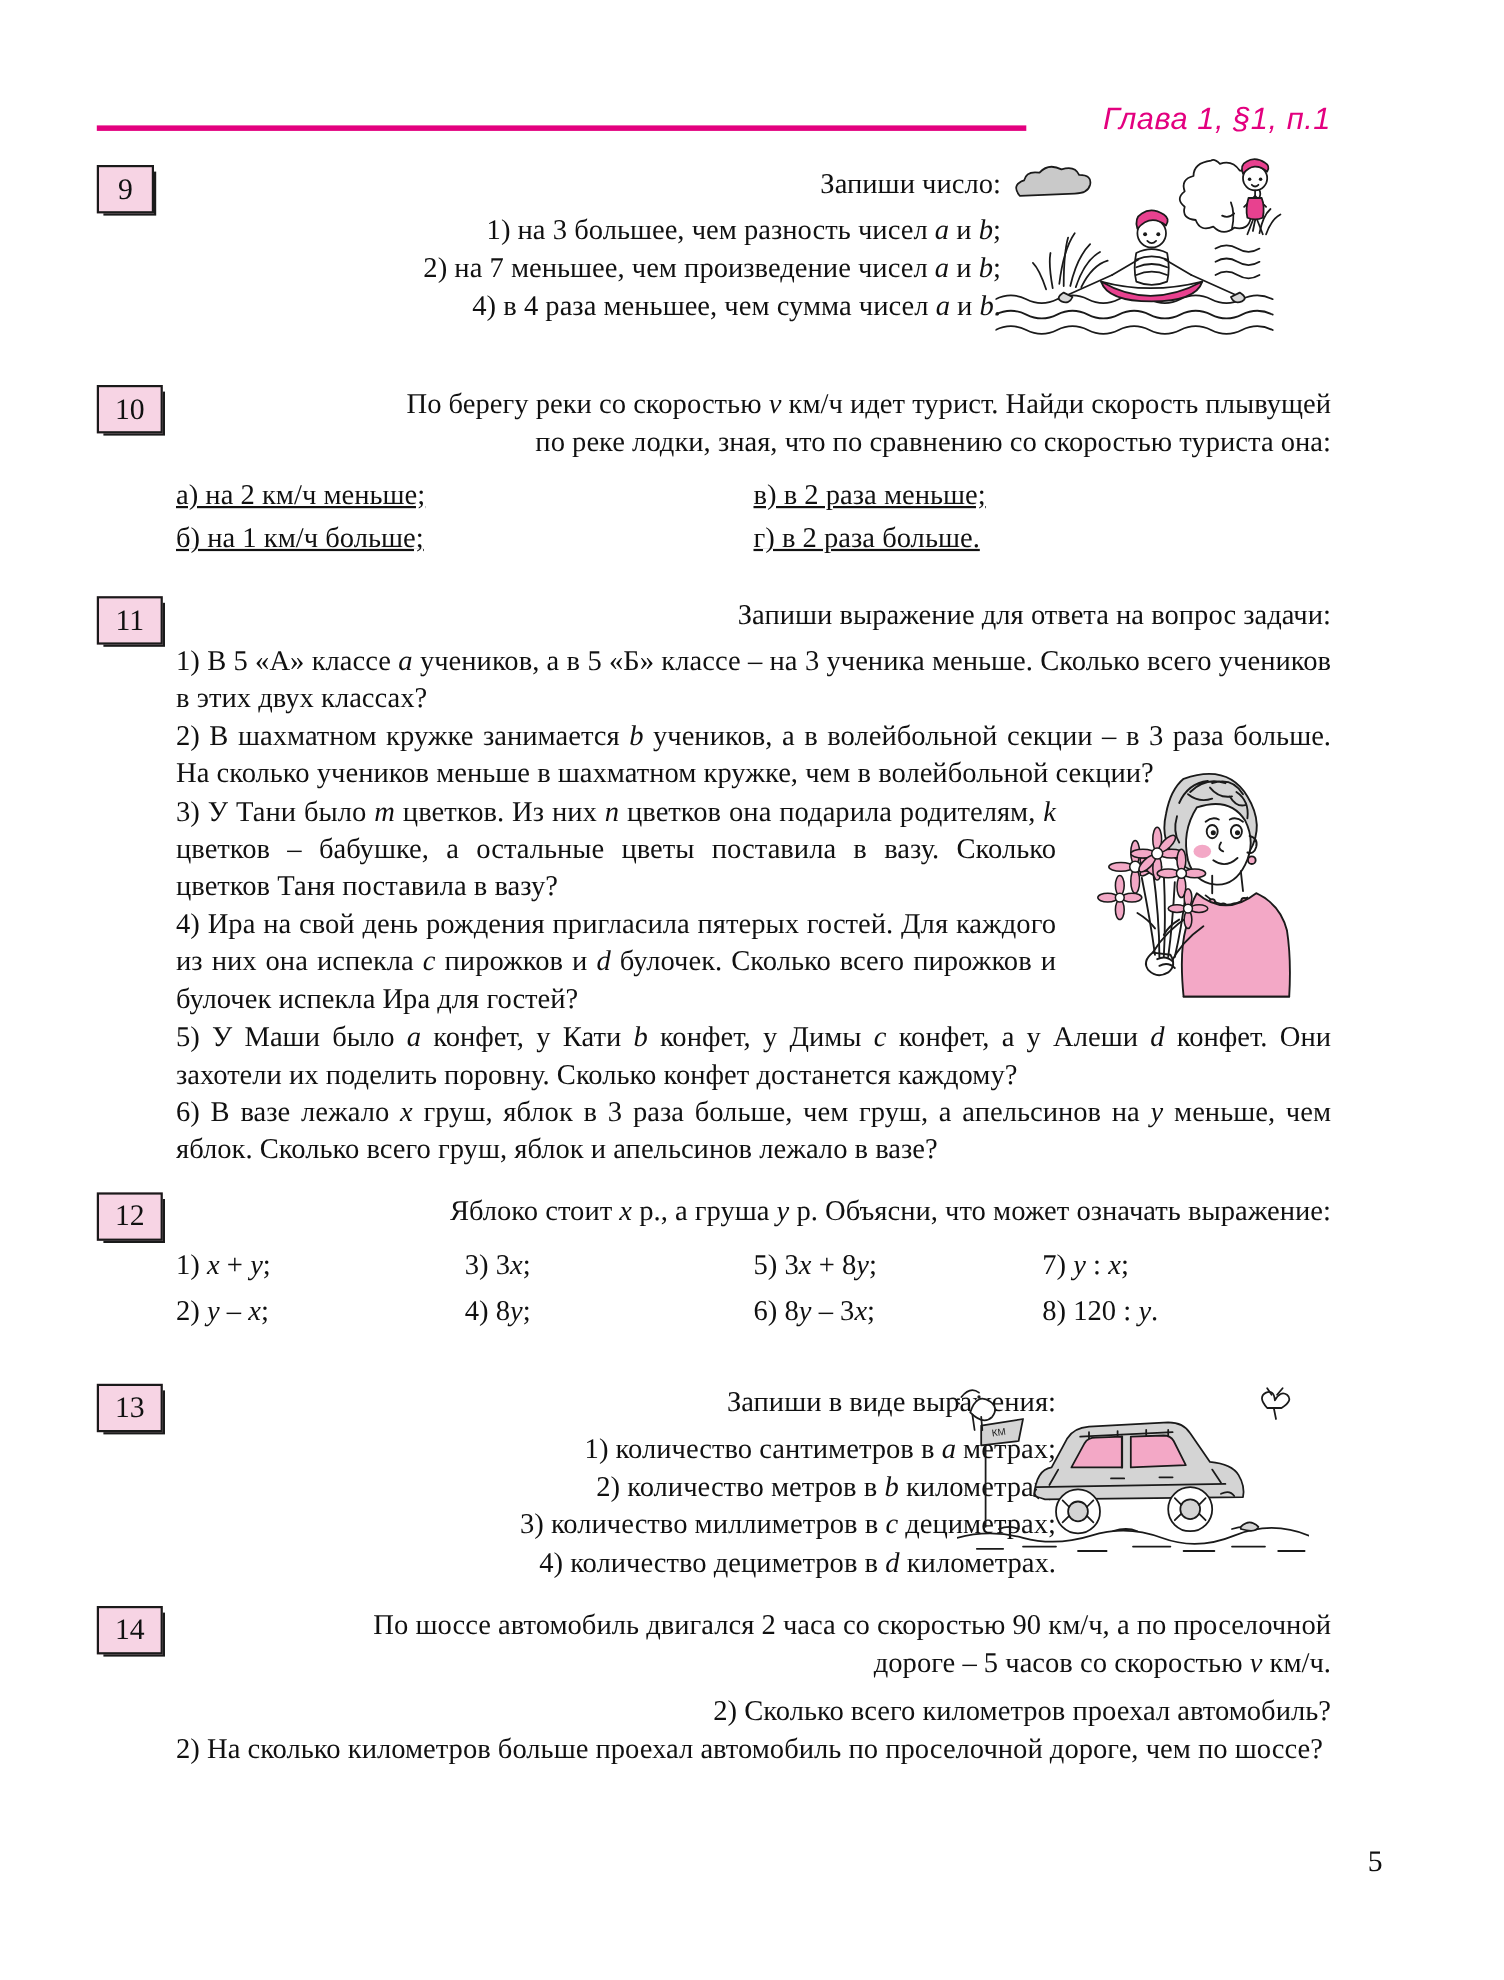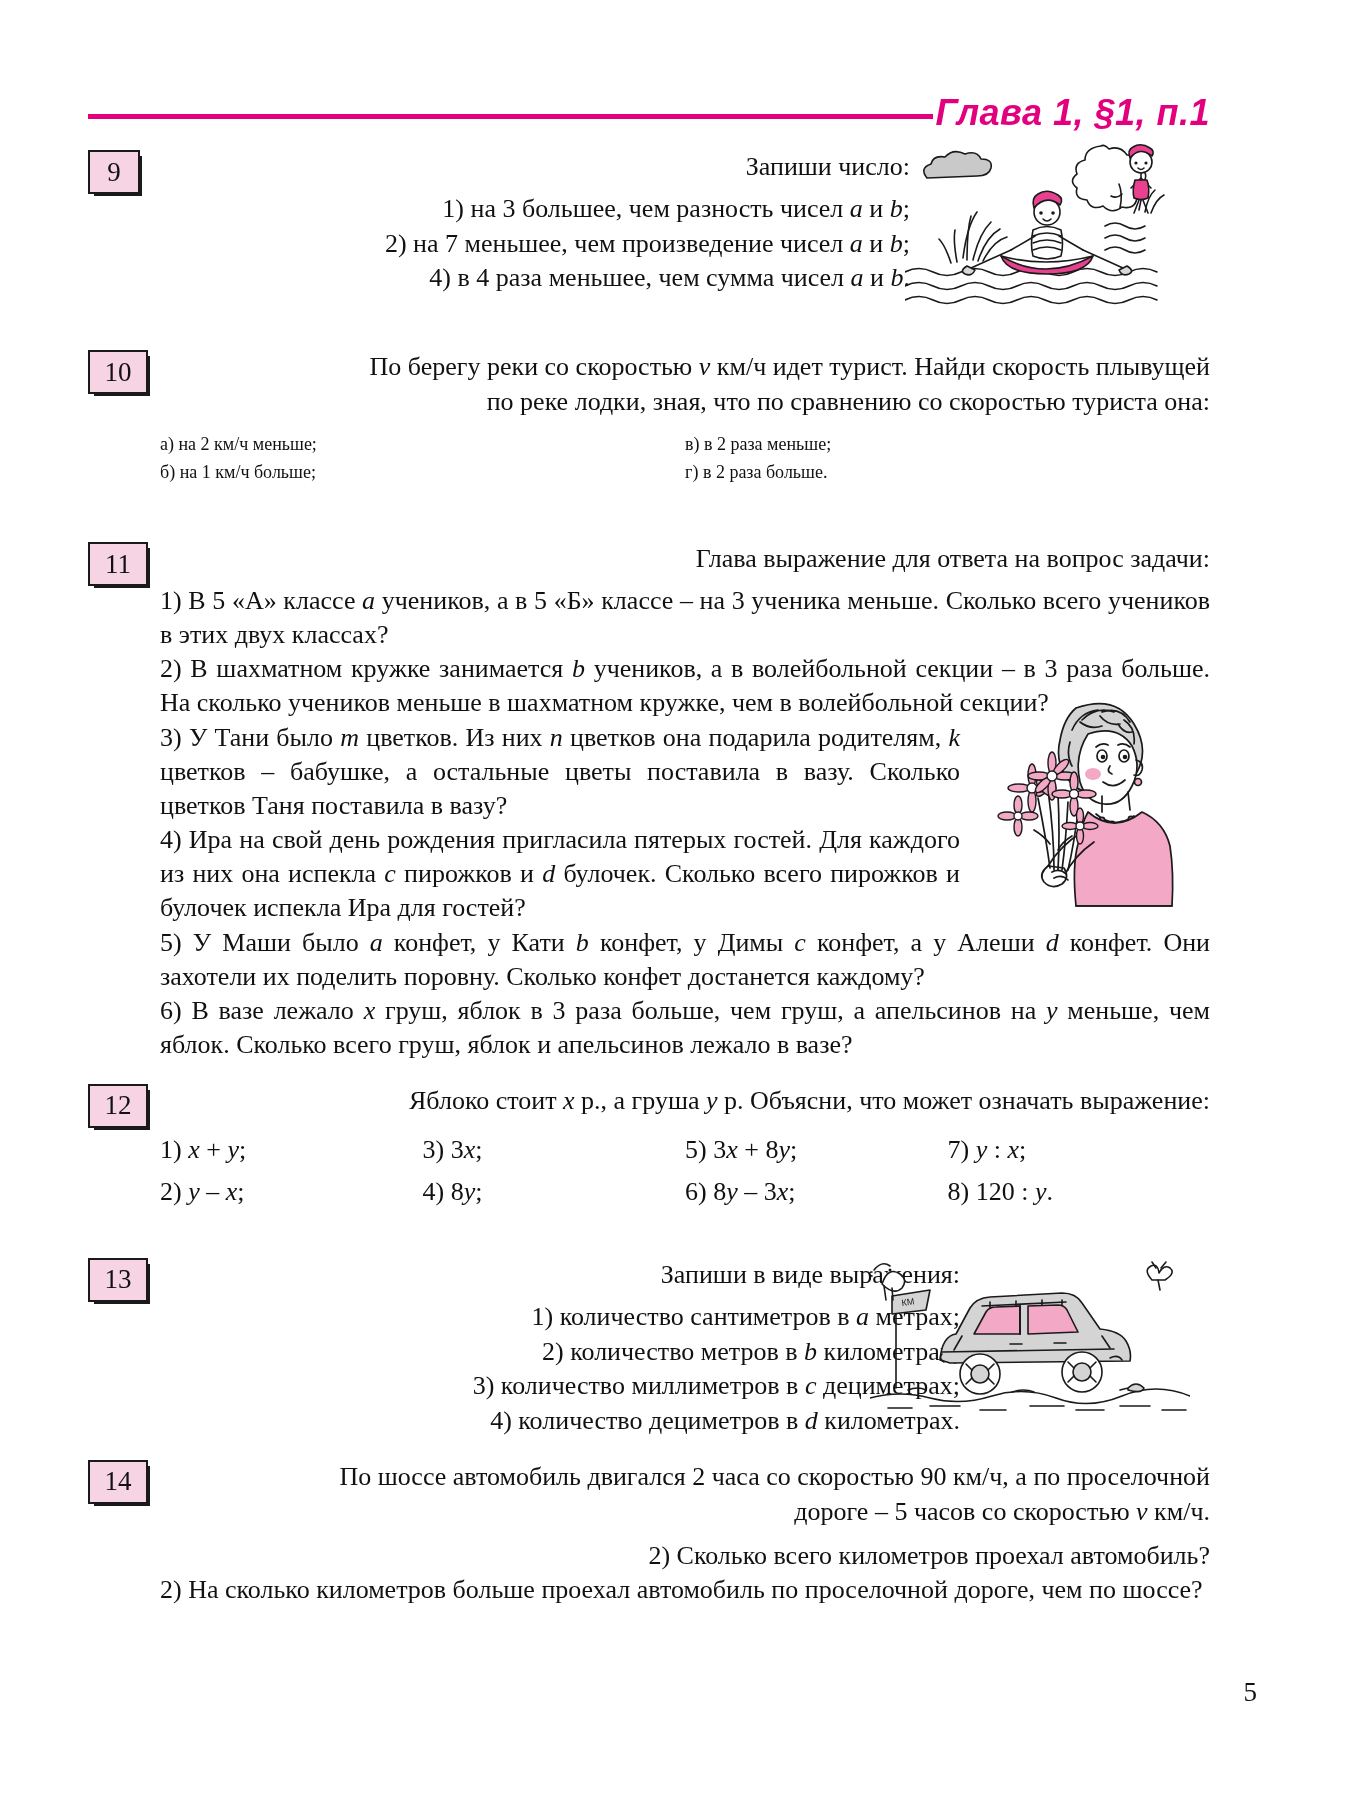--- a/index.html
+++ b/index.html
@@ -17,21 +17,21 @@
   .header{
     position:absolute;left:88px;top:92px;width:1122px;height:40px;
   }
   .header-rule{
     position:absolute;left:0;top:22px;width:845px;height:5px;
     background:#e3007f;
   }
   .header-title{
     position:absolute;right:0;top:0;
     font-family:"Liberation Sans","DejaVu Sans",sans-serif;
-    font-weight:bold;font-style:italic;font-size:36px;
+    font-weight:normal;font-style:italic;font-size:28px;
     color:#e3007f;letter-spacing:.5px;white-space:nowrap;
   }
 
   
   .content{position:absolute;left:88px;top:150px;width:1122px;}
 
   .task{position:relative;margin-bottom:6px;}
 
   
   .badge-wrap{
@@ -61,21 +61,21 @@
     font-size:26px;line-height:1.30;
     text-align:justify;
     text-justify:inter-word;
   }
   p.lead{margin-bottom:8px;}
   p.nojust{text-align:right;}
   i{font-style:italic;}
 
   
   .cols2{display:flex;margin-top:12px;}
-  .cols2 .c{width:50%;font-size:18px;line-height:1.45;}
+  .cols2 .c{width:50%;font-size:26px;line-height:1.45;text-decoration:underline;}
   .cols4{display:flex;margin-top:12px;}
   .cols4 .c{width:25%;font-size:26px;line-height:1.55;}
 
   
   .pageno{
     position:absolute;right:110px;bottom:92px;
     font-size:27px;color:#111;
   }
 
   
@@ -127,21 +127,21 @@
         </div>
       </div>
     </div>
 
     <div class="task" style="margin-top:24px;">
       <div class="badge-wrap wide">
         <div class="badge-shadow wide"></div>
         <div class="badge wide">11</div>
       </div>
       <div class="body">
-        <p class="line lead nojust">Глава выражение для ответа на вопрос задачи:</p>
+        <p class="line lead nojust">Запиши выражение для ответа на вопрос задачи:</p>
         <p class="line">1) В 5 «А» классе <i>a</i> учеников, а в 5 «Б» классе – на 3 ученика меньше. Сколько всего учеников в этих двух классах?</p>
         <p class="line" style="padding-right:0;">2) В шахматном кружке занимается <i>b</i> учеников, а в волейбольной секции – в 3 раза больше. На сколько учеников меньше в шахматном кружке, чем в волейбольной секции?</p>
         <p class="line" style="padding-right:250px;">3) У Тани было <i>m</i> цветков. Из них <i>n</i> цветков она подарила родителям, <i>k</i> цветков – бабушке, а остальные цветы поставила в вазу. Сколько цветков Таня поставила в вазу?</p>
         <p class="line" style="padding-right:250px;">4) Ира на свой день рождения пригласила пятерых гостей. Для каждого из них она испекла <i>c</i> пирожков и <i>d</i> булочек. Сколько всего пирожков и булочек испекла Ира для гостей?</p>
         <p class="line">5) У Маши было <i>a</i> конфет, у Кати <i>b</i> конфет, у Димы <i>c</i> конфет, а у Алеши <i>d</i> конфет. Они захотели их поделить поровну. Сколько конфет достанется каждому?</p>
         <p class="line">6) В вазе лежало <i><i>x</i></i> груш, яблок в 3 раза больше, чем груш, а апельсинов на <i><i>y</i></i> меньше, чем яблок. Сколько всего груш, яблок и апельсинов лежало в вазе?</p>
       </div>
     </div>
 
     <div class="task" style="margin-top:22px;min-height:150px;">

